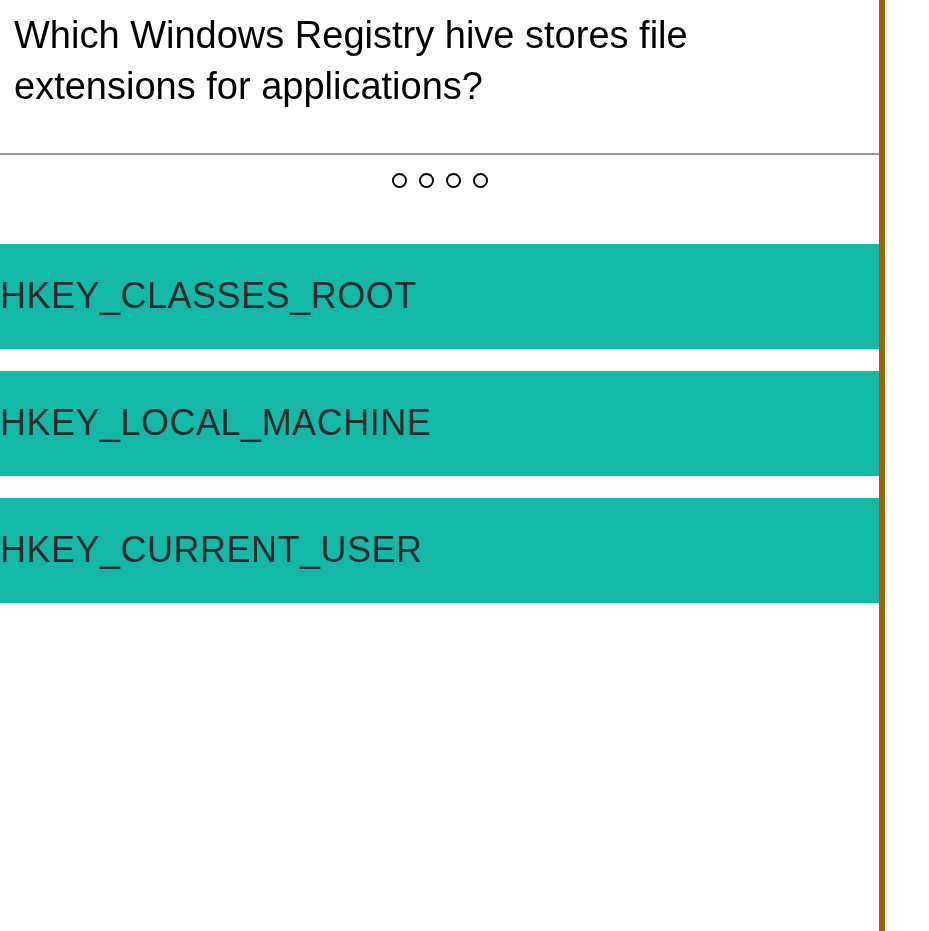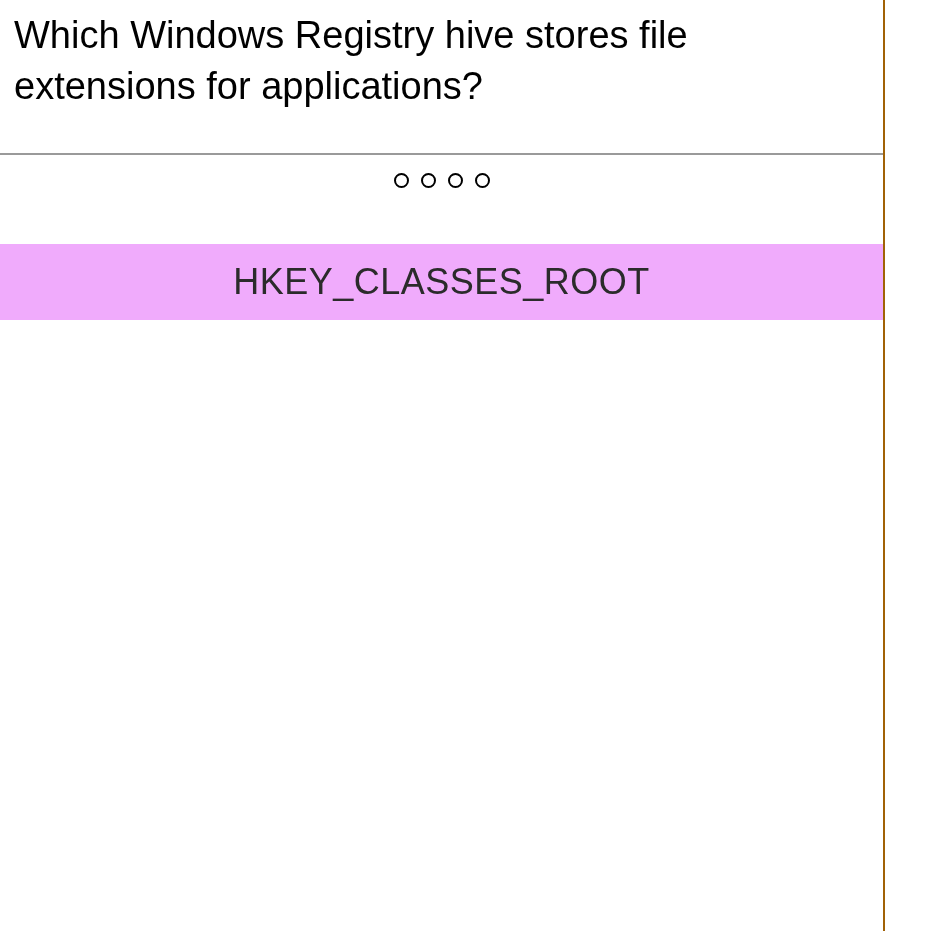--- a/index.html
+++ b/index.html
@@ -9,21 +9,21 @@
     }
     body {
       font-family: Arial, Helvetica, sans-serif;
       background: #ffffff;
       width: 929px;
       height: 931px;
       position: relative;
     }
     .container {
       width: 885px;
-      border-right: 2px solid #a16207;
+      border-right: 6px solid #a16207;
       height: 931px;
       background: #ffffff;
     }
     .question-area {
       padding: 10px 14px 40px 14px;
     }
     .question-text {
       font-size: 38px;
       line-height: 1.35;
       color: #000000;
@@ -49,25 +49,25 @@
       border-radius: 50%;
       background: transparent;
     }
     .options {
       display: flex;
       flex-direction: column;
       gap: 22px;
       padding: 0;
     }
     .option {
-      background: #f0abfc;
-      height: 76px;
+      background: #14b8a6;
+      height: 105px;
       display: flex;
       align-items: center;
-      justify-content: center;
+      justify-content: flex-start;
       cursor: pointer;
     }
     .option-label {
       font-size: 36px;
       color: #2b2b2b;
       text-align: center;
       font-weight: 400;
       letter-spacing: 0.5px;
     }
   </style>
@@ -82,14 +82,20 @@
   <div class="dots-row">
     <span class="dot"></span>
     <span class="dot"></span>
     <span class="dot"></span>
     <span class="dot"></span>
   </div>
   <div class="options">
     <div class="option">
       <span class="option-label">HKEY_CLASSES_ROOT</span>
     </div>
+    <div class="option">
+      <span class="option-label">HKEY_LOCAL_MACHINE</span>
+    </div>
+    <div class="option">
+      <span class="option-label">HKEY_CURRENT_USER</span>
+    </div>
   </div>
 </div>
 
 </body></html>

